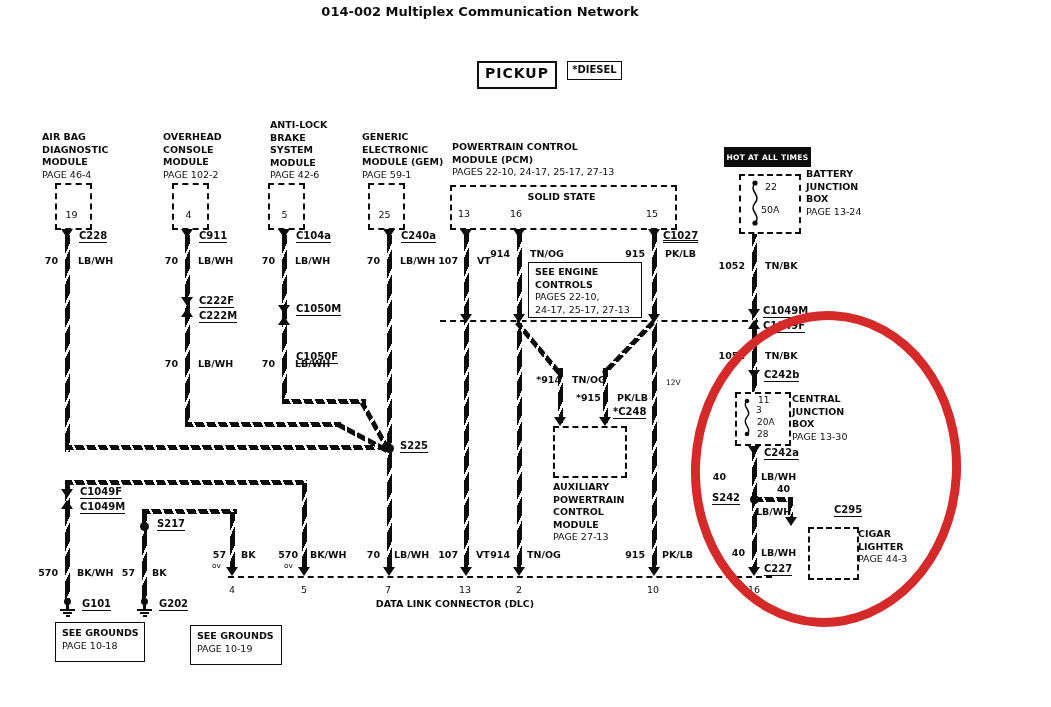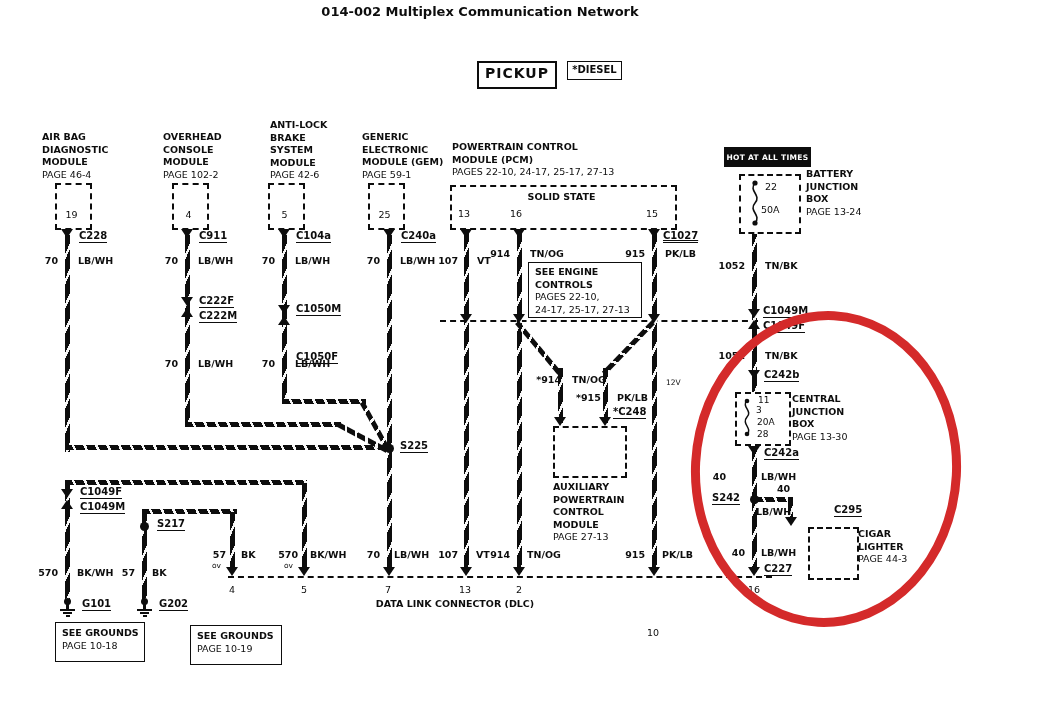--- a/index.html
+++ b/index.html
@@ -256,21 +256,21 @@
   <div class="tri" style="left:383px;top:567px;"></div>
   <div class="tri" style="left:460px;top:567px;"></div>
   <div class="tri" style="left:513px;top:567px;"></div>
   <div class="tri" style="left:648px;top:567px;"></div>
   <div class="tri" style="left:748px;top:567px;"></div>
   <div class="pinlbl" style="left:229px;top:584px;">4</div>
   <div class="pinlbl" style="left:301px;top:584px;">5</div>
   <div class="pinlbl" style="left:385px;top:584px;">7</div>
   <div class="pinlbl" style="left:459px;top:584px;">13</div>
   <div class="pinlbl" style="left:516px;top:584px;">2</div>
-  <div class="pinlbl" style="left:647px;top:584px;margin-top:43px;">10</div>
+  <div class="pinlbl" style="left:647px;top:584px;">10</div>
   <div class="pinlbl" style="left:748px;top:584px;">16</div>
   <div class="t ctr" style="left:345px;top:598px;width:220px;">DATA LINK CONNECTOR (DLC)</div>
 
   <div class="t" style="left:200px;top:549px;width:26px;text-align:right;">57</div>
   <div class="tiny abs" style="left:212px;top:561px;z-index:6;">ov</div>
   <div class="t" style="left:241px;top:549px;">BK</div>
   <div class="t" style="left:272px;top:549px;width:26px;text-align:right;">570</div>
   <div class="tiny abs" style="left:284px;top:561px;z-index:6;">ov</div>
   <div class="t" style="left:310px;top:549px;">BK/WH</div>
   <div class="t" style="left:354px;top:549px;width:26px;text-align:right;">70</div>

